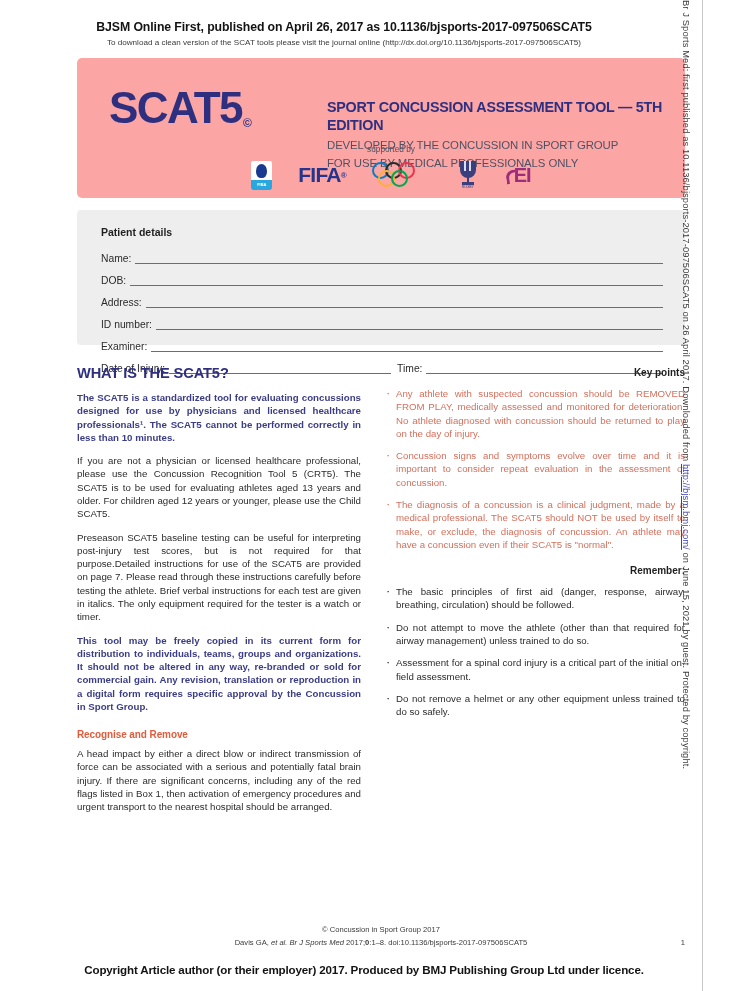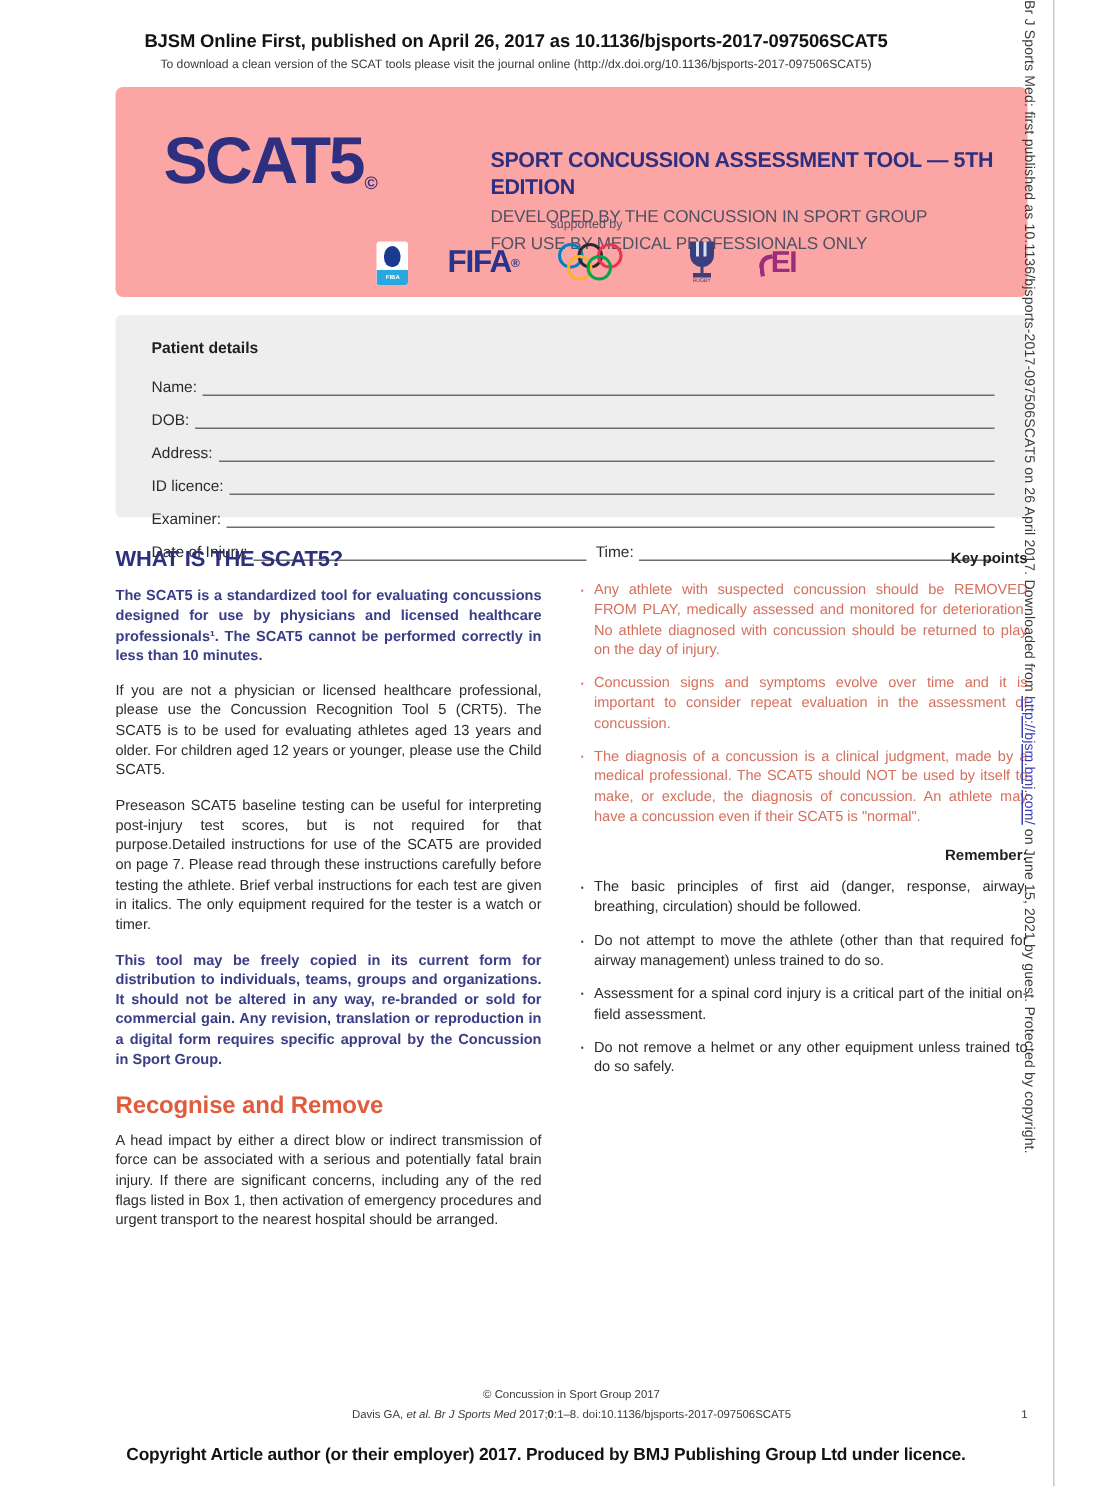--- a/index.html
+++ b/index.html
@@ -236,21 +236,21 @@
   .col-right { width: 300px; }
 
   h1.section-title {
     font-size: 14.6px;
     font-weight: bold;
     color: #2e2f7f;
     margin: 0 0 10px 0;
     letter-spacing: -0.1px;
   }
   h2.section-title-orange {
-    font-size: 16px;
+    font-size: 10px;
     font-weight: bold;
     color: #e05c3c;
     margin: 16px 0 7px 0;
     letter-spacing: -0.1px;
   }
   p.body {
     font-size: 9.7px;
     line-height: 1.37;
     color: #2b2b2b;
     margin: 0 0 10px 0;
@@ -413,21 +413,21 @@
     </div>
     <div class="field-row">
       <span class="field-label">DOB:</span>
       <span class="field-line"></span>
     </div>
     <div class="field-row">
       <span class="field-label">Address:</span>
       <span class="field-line"></span>
     </div>
     <div class="field-row">
-      <span class="field-label">ID licence:</span>
+      <span class="field-label">ID number:</span>
       <span class="field-line"></span>
     </div>
     <div class="field-row">
       <span class="field-label">Examiner:</span>
       <span class="field-line"></span>
     </div>
     <div class="field-row">
       <span class="field-label">Date of Injury:</span>
       <span class="field-line half"></span>
       <span class="field-label time">Time:</span>

